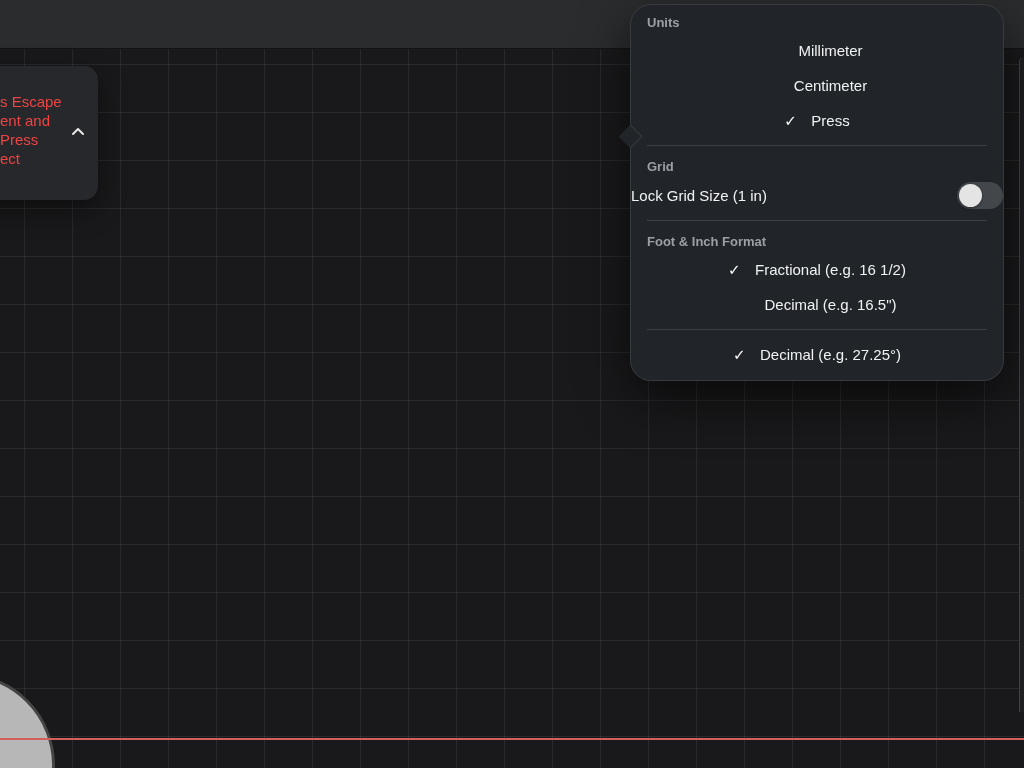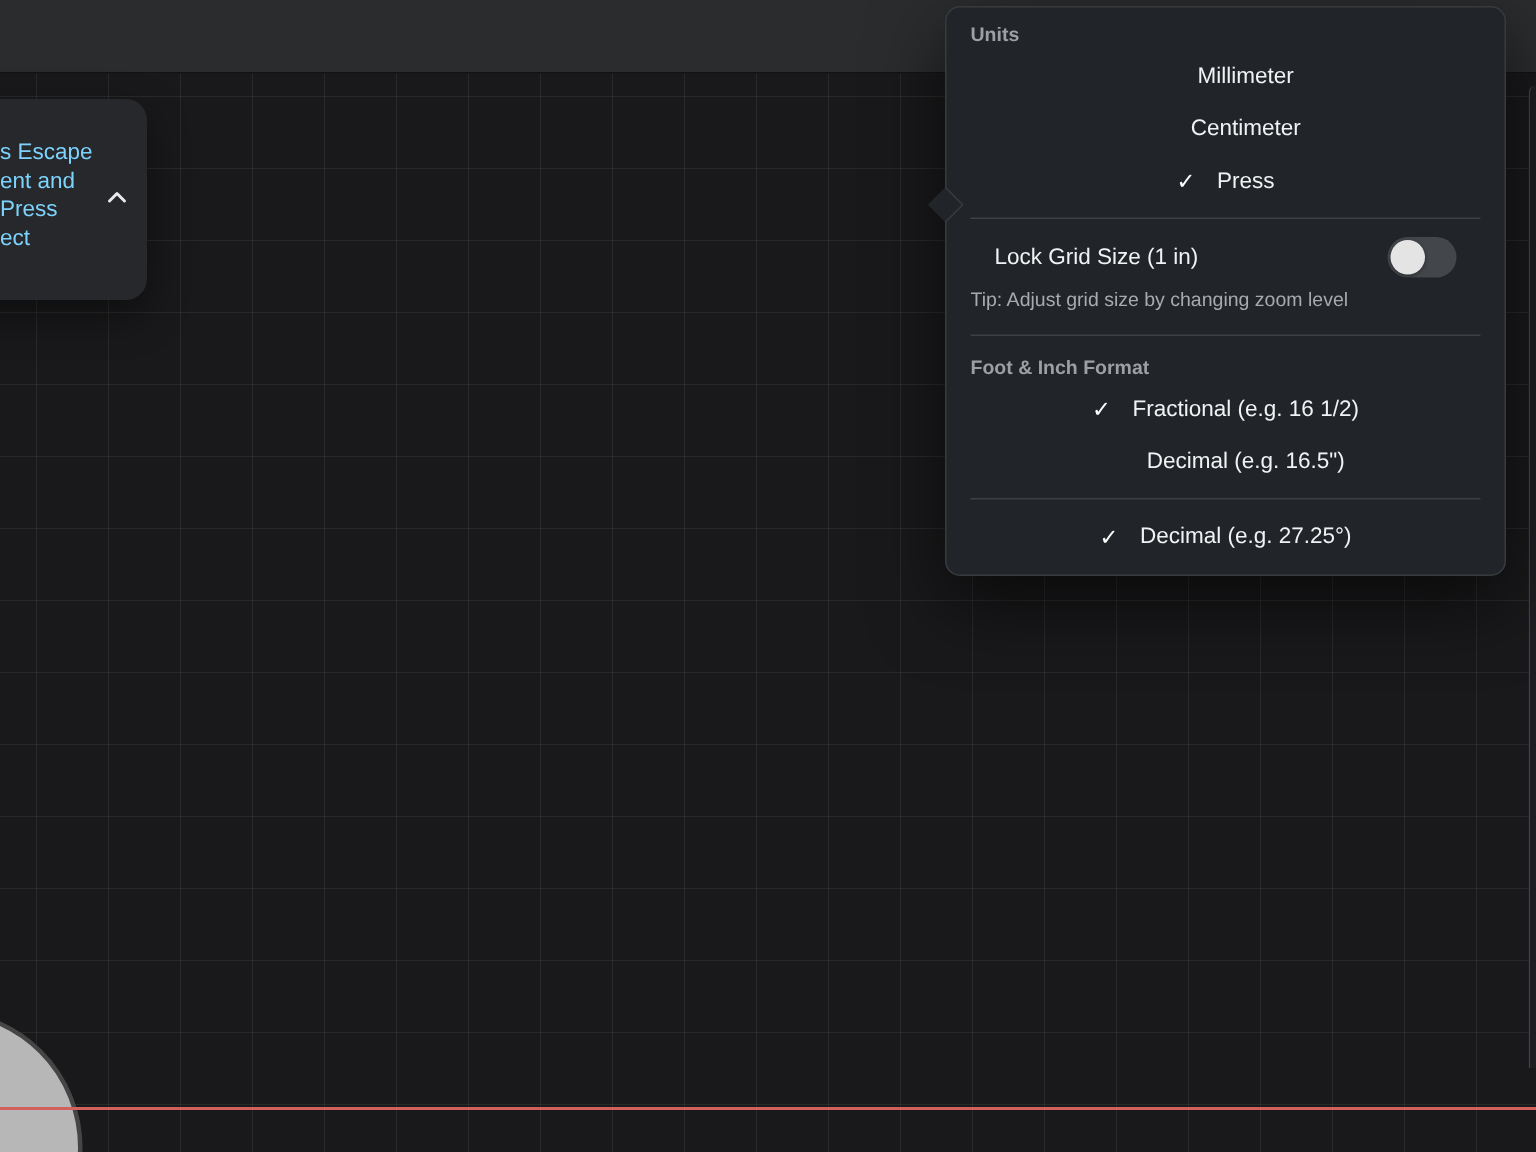--- a/index.html
+++ b/index.html
@@ -55,34 +55,34 @@
   
   .tooltip-panel {
     position:absolute; left:-42px; top:66px; width:140px; height:134px;
     background:#26282b;
     border-radius:14px;
     box-shadow:0 10px 28px rgba(0,0,0,0.45);
     z-index:5;
   }
   .tooltip-text {
     position:absolute; left:42px; top:26px; width:78px;
-    font-size:15px; line-height:19px; color:#7dd3fc;
+    font-size:15px; line-height:19px; color:#ef4444;
     white-space:nowrap; overflow:hidden;
   }
   .tooltip-chevron {
     position:absolute; right:12px; top:58px; width:16px; height:16px;
     cursor:pointer; color:#e8e8ea;
   }
 
   
   .popup {
     position:absolute; left:630px; top:4px; width:374px;
     background:#212529;
     border:1px solid rgba(255,255,255,0.10);
-    border-radius:10px;
+    border-radius:21px;
     box-shadow:0 18px 50px rgba(0,0,0,0.60);
     padding:4px 0 8px 0;
     z-index:20;
   }
   .popup-beak {
     position:absolute; left:-9px; top:123px; width:17px; height:17px;
     background:#212529;
     border-top:1px solid rgba(255,255,255,0.10);
     border-right:1px solid rgba(255,255,255,0.10);
     transform:rotate(45deg);
@@ -102,21 +102,21 @@
   .mi-check {
     width:27px; flex:none;
     font-size:15px; color:#ffffff;
   }
   .sep {
     height:1px; margin:7px 16px;
     background:rgba(255,255,255,0.13);
   }
   .lock-row {
     display:flex; align-items:center; justify-content:space-between;
-    height:36px; padding:0 32px;
+    height:36px; padding:0 0;
     font-size:15px; color:#f1f2f3;
   }
   .toggle {
     position:relative; width:46px; height:27px; flex:none;
     background:#43474b; border-radius:14px;
     cursor:pointer;
   }
   .toggle-knob {
     position:absolute; left:2px; top:2px; width:23px; height:23px;
     background:#e4e4e5; border-radius:50%;
@@ -167,29 +167,29 @@
     <span class="mi-check"></span>
     <span>Centimeter</span>
   </div>
   <div class="menu-item">
     <span class="mi-check">✓</span>
     <span>Press</span>
   </div>
 
   <div class="sep"></div>
 
+  <div class="p-header">Grid</div>
 
   <div class="lock-row">
     <span>Lock Grid Size (1 in)</span>
     <span class="toggle">
       <span class="toggle-knob"></span>
     </span>
   </div>
 
-  <div class="tip">Tip: Adjust grid size by changing zoom level</div>
 
   <div class="sep"></div>
 
   <div class="p-header">Foot &amp; Inch Format</div>
 
   <div class="menu-item">
     <span class="mi-check">✓</span>
     <span>Fractional (e.g. 16 1/2)</span>
   </div>
   <div class="menu-item">

